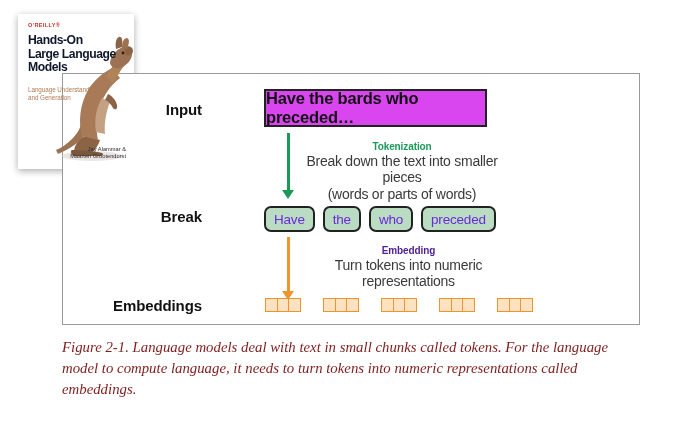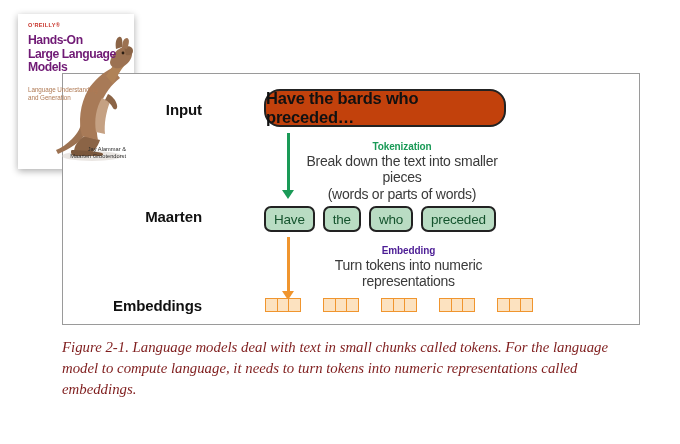--- a/index.html
+++ b/index.html
@@ -41,25 +41,25 @@
   }
   #label-input      { right: 478px; top: 101px; }
   #label-tokens     { right: 478px; top: 208px; }
   #label-embeddings { right: 478px; top: 297px; }
 
   
   #input-box {
     position: absolute;
     left: 264px;
     top: 89px;
-    width: 242px;
+    width: 223px;
     height: 38px;
-    background: #c2410c;
+    background: #d946ef;
     border: 2px solid #222222;
-    border-radius: 16px;
+    border-radius: 0;
     box-sizing: border-box;
     display: flex;
     align-items: center;
     justify-content: center;
   }
   #input-text {
     font-size: 16.5px;
     font-weight: bold;
     color: #111111;
     letter-spacing: -0.2px;
@@ -131,21 +131,21 @@
     background: #b9dcc3;
     border: 2px solid #222222;
     border-radius: 7px;
     height: 26px;
     box-sizing: border-box;
     display: flex;
     align-items: center;
     justify-content: center;
     padding: 0 8px;
     font-size: 13.5px;
-    color: #14532d;
+    color: #6d28d9;
     letter-spacing: -0.2px;
   }
 
   
   #embeddings-row {
     position: absolute;
     left: 265px;
     top: 298px;
     display: flex;
     gap: 22px;
@@ -185,21 +185,21 @@
     letter-spacing: 0.35px;
   }
   #book-title {
     position: absolute;
     left: 10px;
     top: 20px;
     width: 100px;
     font-size: 12.2px;
     font-weight: bold;
     line-height: 1.12;
-    color: #701a75;
+    color: #0f172a;
     letter-spacing: -0.45px;
     z-index: 3;
   }
   #book-subtitle {
     position: absolute;
     left: 10px;
     top: 72px;
     width: 78px;
     font-size: 6.3px;
     line-height: 1.3;
@@ -279,21 +279,21 @@
     <circle cx="71" cy="17" r="1.4" fill="#2b1d12"></circle>
   </svg>
 
   <div id="book-authors" style="white-space:pre-line">Jay Alammar &amp;
 Maarten Grootendorst</div>
 </div>
 
 <div id="figure-panel"></div>
 
 <div class="row-label" id="label-input">Input</div>
-<div class="row-label" id="label-tokens">Maarten</div>
+<div class="row-label" id="label-tokens">Break</div>
 <div class="row-label" id="label-embeddings">Embeddings</div>
 
 <div id="input-box">
   <span id="input-text">Have the bards who preceded…</span>
 </div>
 
 <div class="arrow-shaft" id="arrow-tokenization-shaft"></div>
 <div class="arrow-head" id="arrow-tokenization-head"></div>
 
 <div class="step-block" id="step-tokenization">

